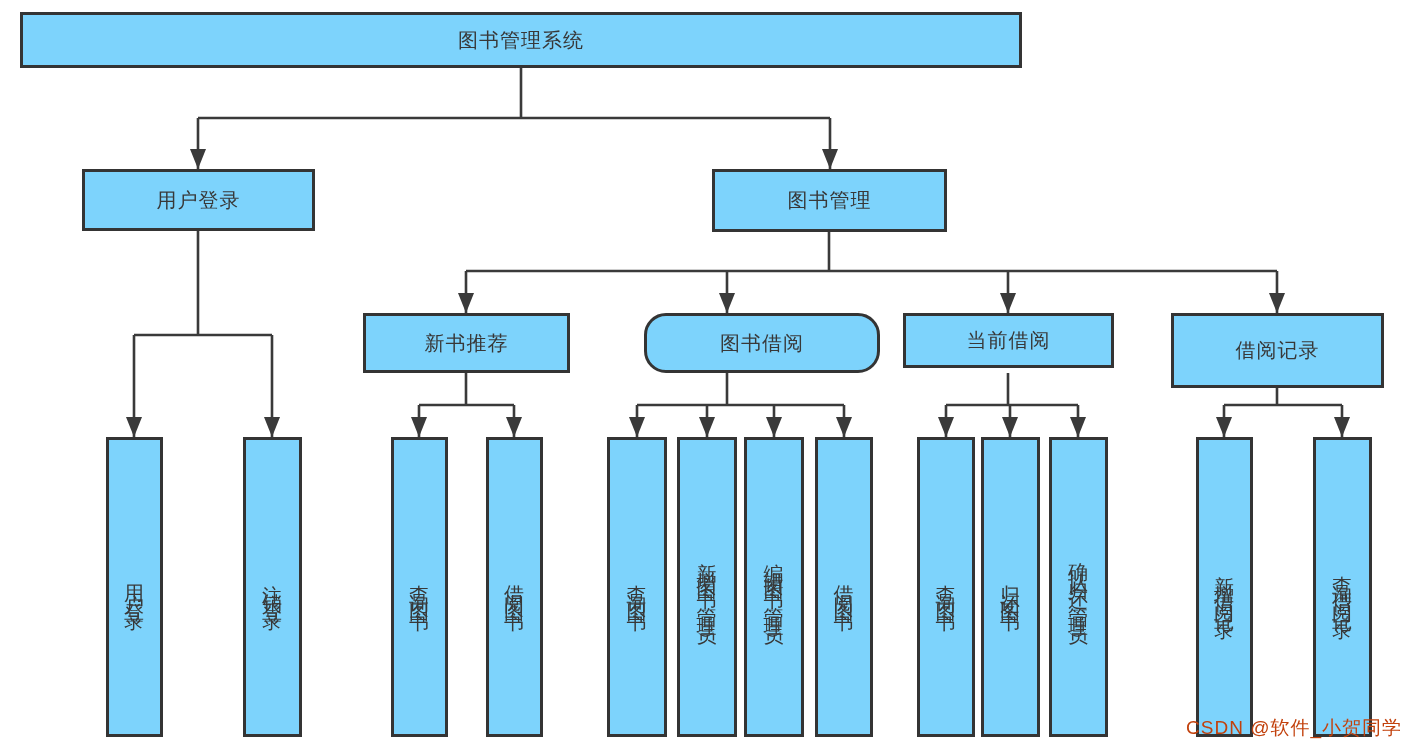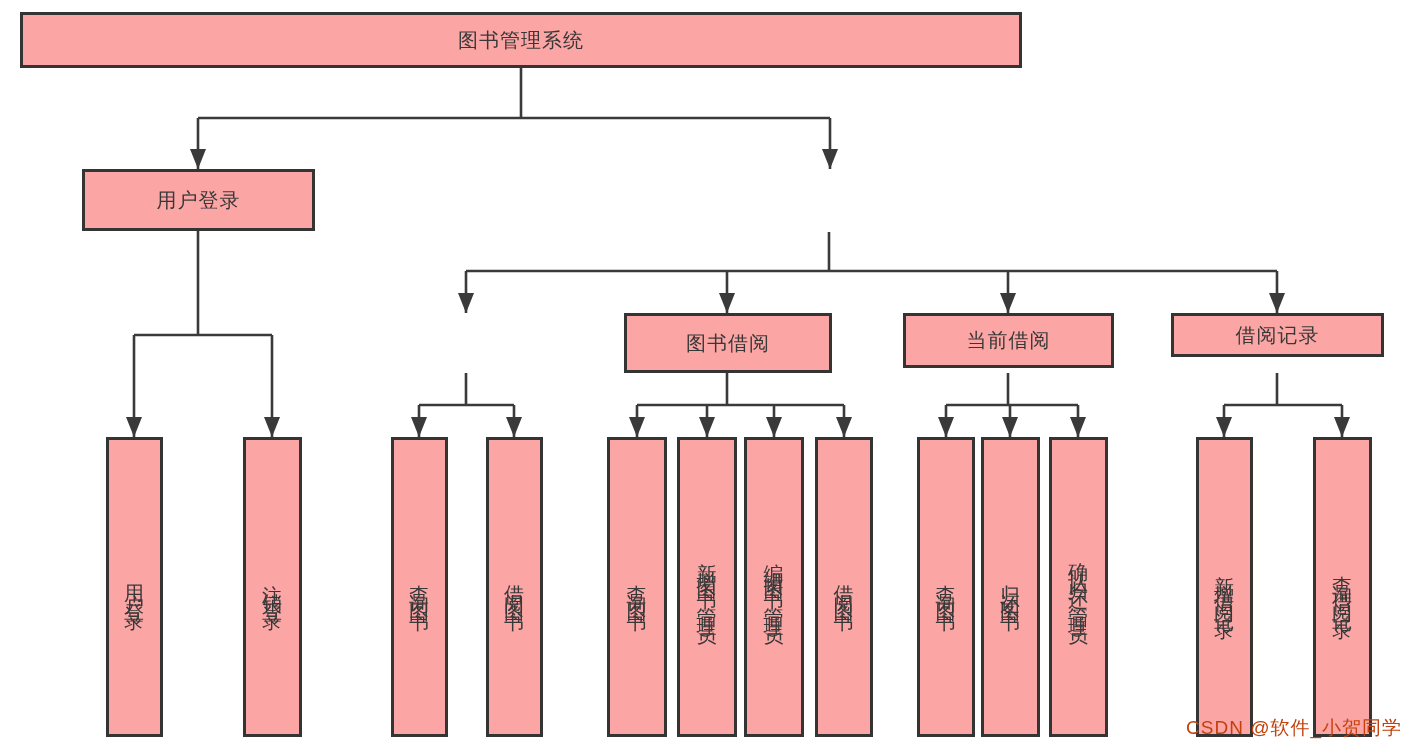--- a/index.html
+++ b/index.html
@@ -24,21 +24,21 @@
   svg.connectors polygon {
     fill: #3a3a3a;
     stroke: none;
   }
   .box {
     position: absolute;
     display: flex;
     align-items: center;
     justify-content: center;
     border: 3px solid #343434;
-    background: #fca5a5;
+    background: #7dd3fc;
     color: #383838;
     box-sizing: border-box;
   }
   .hbox { font-size: 20px; letter-spacing: 1px; white-space: nowrap; }
   .vbox .vtext {
     writing-mode: vertical-rl;
     text-orientation: mixed;
     font-size: 20px;
     letter-spacing: 9px;
     line-height: 1;
@@ -105,24 +105,26 @@
     <g>
       <path d="M1277 373 V405 M1224 405 H1342 M1224 405 V437 M1342 405 V437"></path>
       <polygon points="1216,417 1232,417 1224,437"></polygon>
       <polygon points="1334,417 1350,417 1342,437"></polygon>
     </g>
   </svg>
 
   <div class="box hbox" style="left:20px; top:12px; width:1002px; height:56px;">图书管理系统</div>
 
   <div class="box hbox" style="left:82px; top:169px; width:233px; height:62px;">用户登录</div>
+  <div class="box hbox" style="left:712px; top:169px; width:235px; height:63px;">图书管理</div>
 
-  <div class="box hbox" style="left:624px; top:313px; width:208px; height:60px;">图书借阅</div>
+  <div class="box hbox" style="left:363px; top:313px; width:207px; height:60px;">新书推荐</div>
+  <div class="box hbox" style="left:644px; top:313px; width:236px; height:60px;border-radius:22px;">图书借阅</div>
   <div class="box hbox" style="left:903px; top:313px; width:211px; height:55px;">当前借阅</div>
-  <div class="box hbox" style="left:1171px; top:313px; width:213px; height:44px;">借阅记录</div>
+  <div class="box hbox" style="left:1171px; top:313px; width:213px; height:75px;">借阅记录</div>
 
   <div class="box vbox" style="left:106px; top:437px; width:57px; height:300px;">
     <span class="vtext">用户登录</span>
   </div>
   <div class="box vbox" style="left:243px; top:437px; width:59px; height:300px;">
     <span class="vtext">注销登录</span>
   </div>
 
   <div class="box vbox" style="left:391px; top:437px; width:57px; height:300px;">
     <span class="vtext">查询图书</span>

